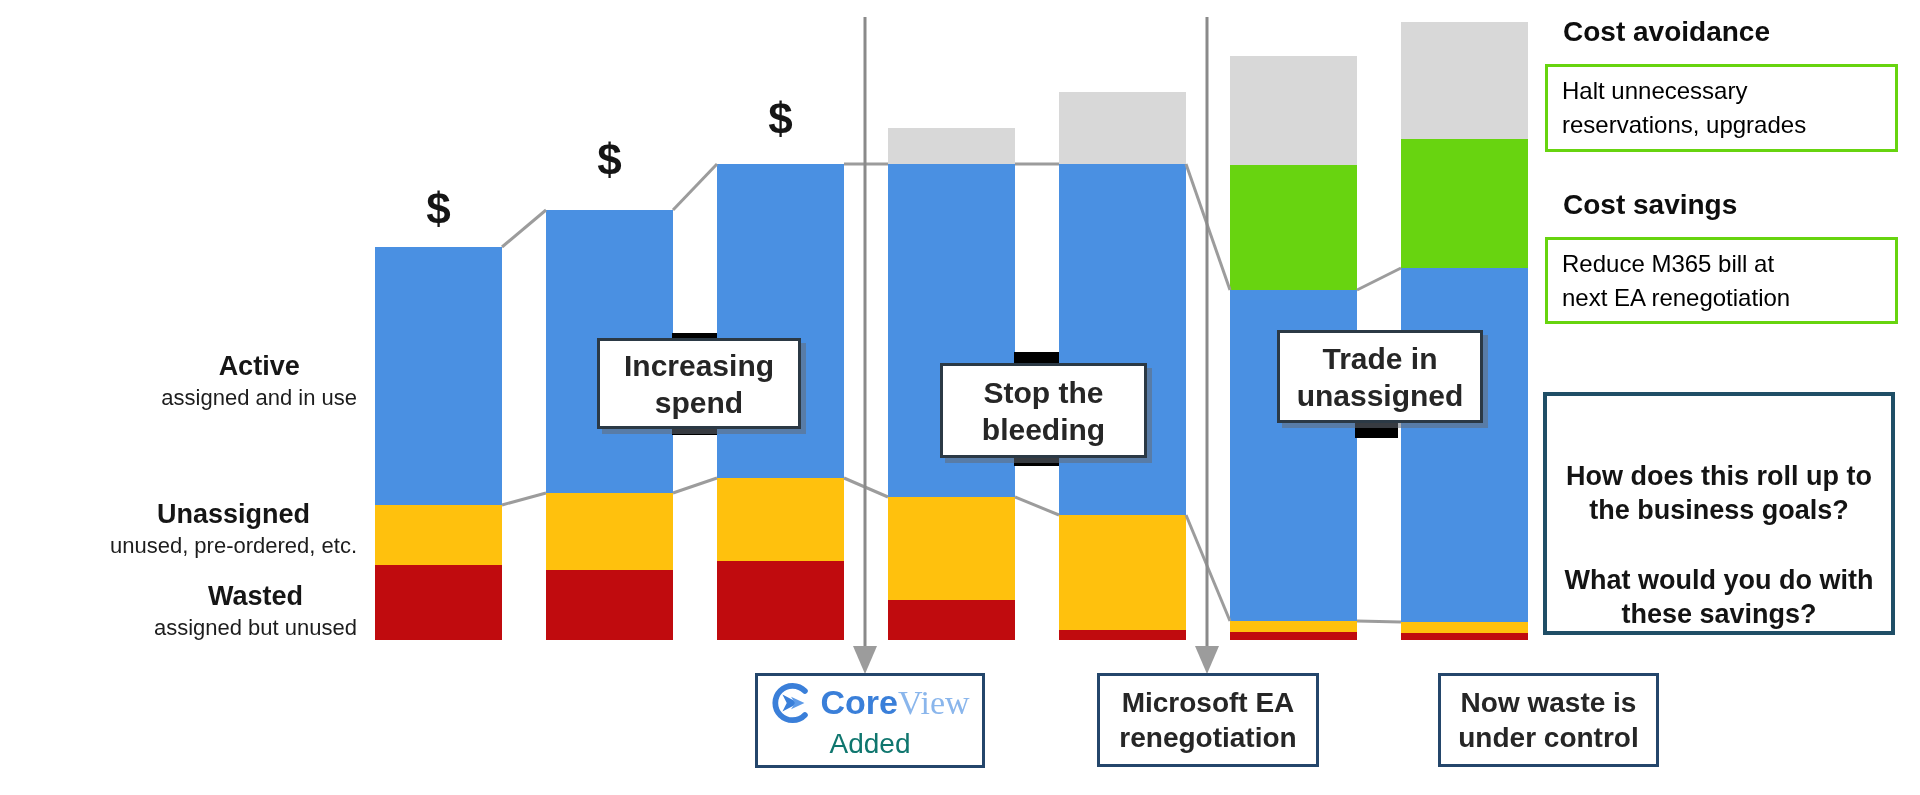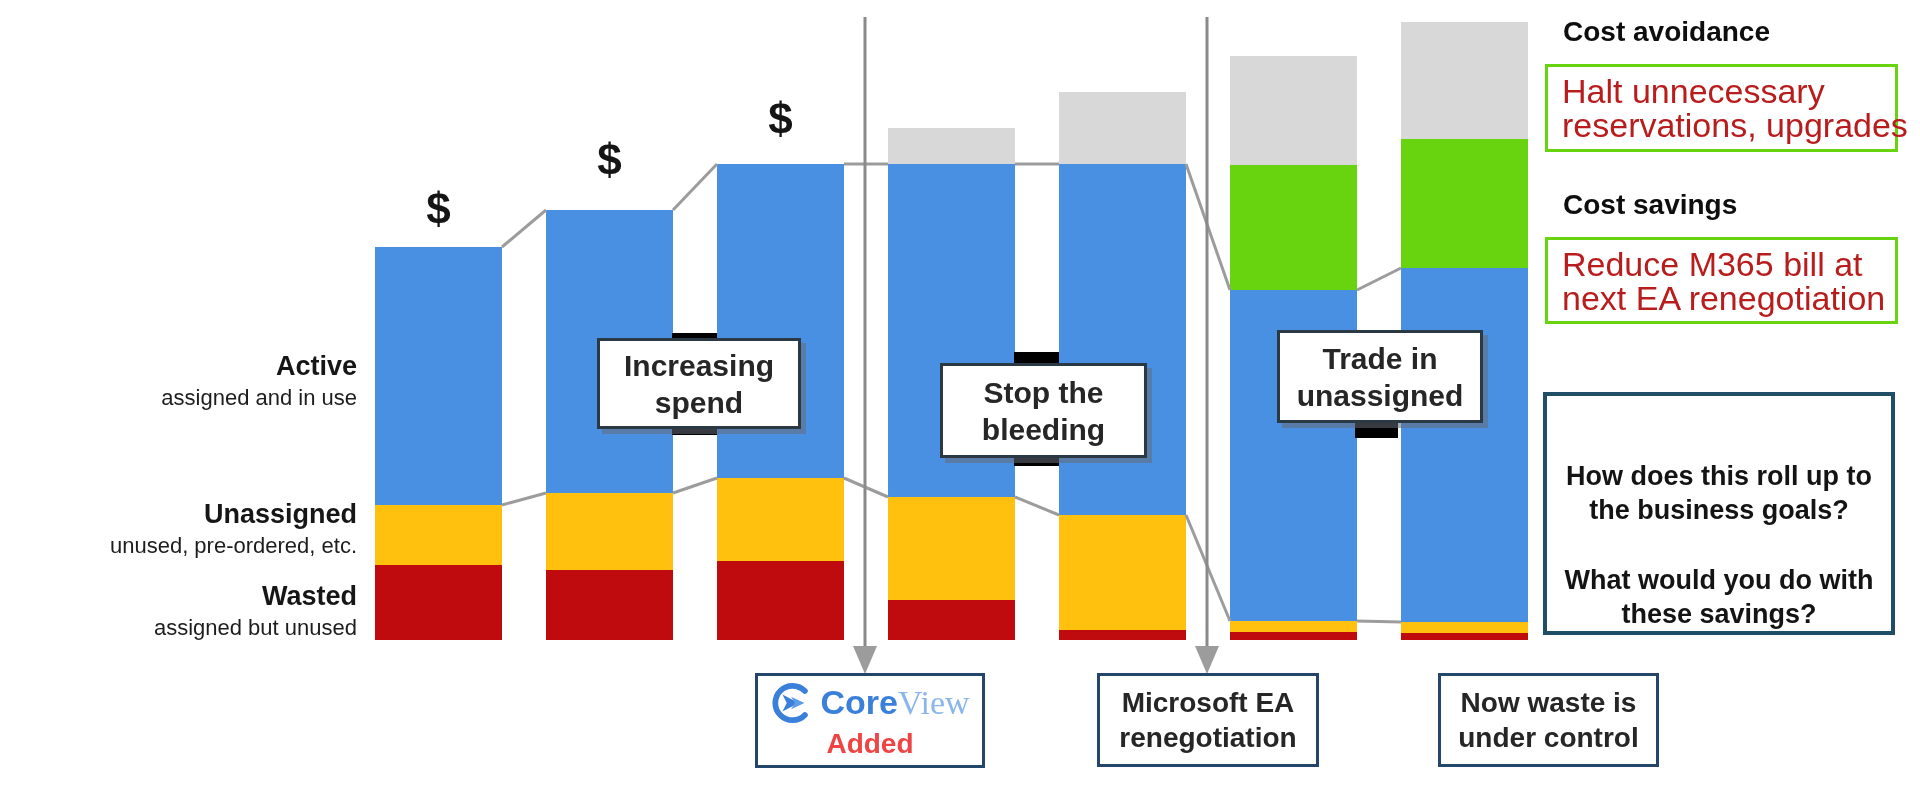--- a/index.html
+++ b/index.html
@@ -2,44 +2,44 @@
 <html><head>
 <meta charset="utf-8">
 <style>
   html,body{margin:0;padding:0;background:#fff;}
   .stage{position:relative;width:1920px;height:795px;background:#ffffff;overflow:hidden;
          font-family:"Liberation Sans",sans-serif;color:#1f1f1f;}
   #bars-layer,#lines-layer,#dollars-layer{position:absolute;inset:0;pointer-events:none;}
   .bar-seg{position:absolute;}
   .dollar{position:absolute;transform:translate(-50%,-50%);font-size:44px;font-weight:700;color:#151515;}
 
-  .left-label{position:absolute;text-align:right;white-space:nowrap;}
+  .left-label{position:absolute;text-align:center;white-space:nowrap;}
   .left-label .t{display:block;font-weight:700;font-size:27px;line-height:31px;color:#161616;}
   .left-label .s{display:block;font-weight:400;font-size:22px;line-height:31px;color:#1d1d1d;}
 
   .callout-tab{position:absolute;background:#000;}
   .callout{position:absolute;background:#fff;border:3px solid #2b3945;
            box-shadow:5px 5px 0 rgba(100,108,118,.55);
            display:flex;align-items:center;justify-content:center;text-align:center;
            font-size:30px;font-weight:600;line-height:37px;color:#262626;}
 
   .rp-heading{position:absolute;font-weight:700;font-size:28px;color:#0e0e0e;white-space:nowrap;}
   .green-box{position:absolute;border:3px solid #67d40f;background:#fff;box-sizing:border-box;
              display:flex;flex-direction:column;justify-content:center;padding-left:14px;
-             font-size:34px;line-height:34px;color:#b91c1c;white-space:nowrap;}
+             font-size:24px;line-height:34px;color:#000000;white-space:nowrap;}
   .navy-box{position:absolute;border:4px solid #1f4e66;background:#fff;box-sizing:border-box;
             display:flex;flex-direction:column;justify-content:flex-end;gap:36px;text-align:center;
             font-weight:700;font-size:27px;line-height:34px;color:#141414;}
   .bottom-box{position:absolute;border:3px solid #24466b;background:#fff;box-sizing:border-box;
               display:flex;flex-direction:column;align-items:center;justify-content:center;gap:2px;
               text-align:center;font-size:28px;line-height:33px;font-weight:600;color:#262626;}
   .logo-row{display:flex;align-items:center;gap:6px;}
   .logo-core{color:#3a7fd9;font-weight:700;font-size:34px;}
   .logo-view{color:#8ab6ec;font-weight:400;font-size:34px;font-family:Liberation Serif, serif;}
-  .added{font-weight:700;font-size:28px;color:#ef4444;}
+  .added{font-weight:400;font-size:28px;color:#0f766e;}
 </style>
 </head>
 <body>
 
 <div class="stage">
 
   <div id="bars-layer">
       <div class="bar-seg" style="left: 375px; top: 247px; width: 127px; height: 258px; background: rgb(74, 144, 226);"></div>
       <div class="bar-seg" style="left: 375px; top: 505px; width: 127px; height: 60px; background: rgb(255, 193, 13);"></div>
       <div class="bar-seg" style="left: 375px; top: 565px; width: 127px; height: 75px; background: rgb(192, 11, 14);"></div>

